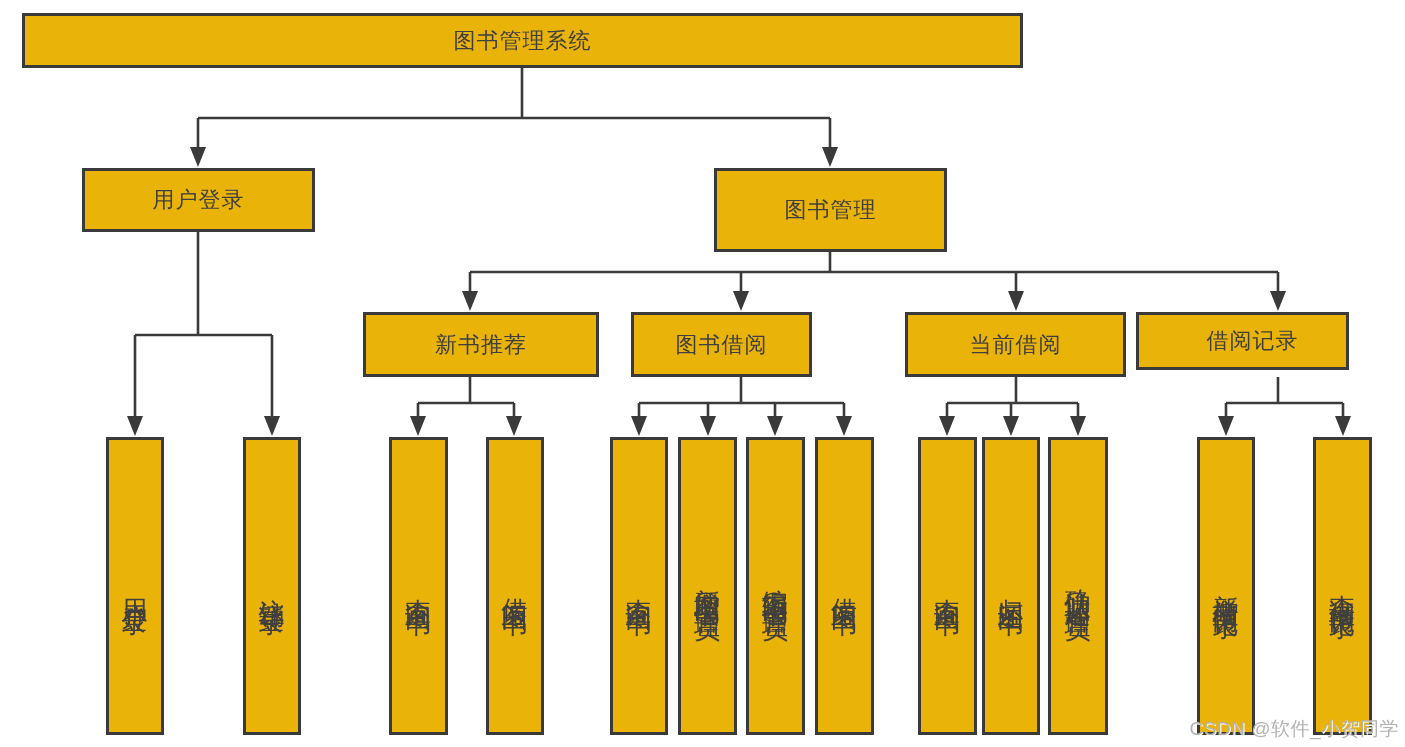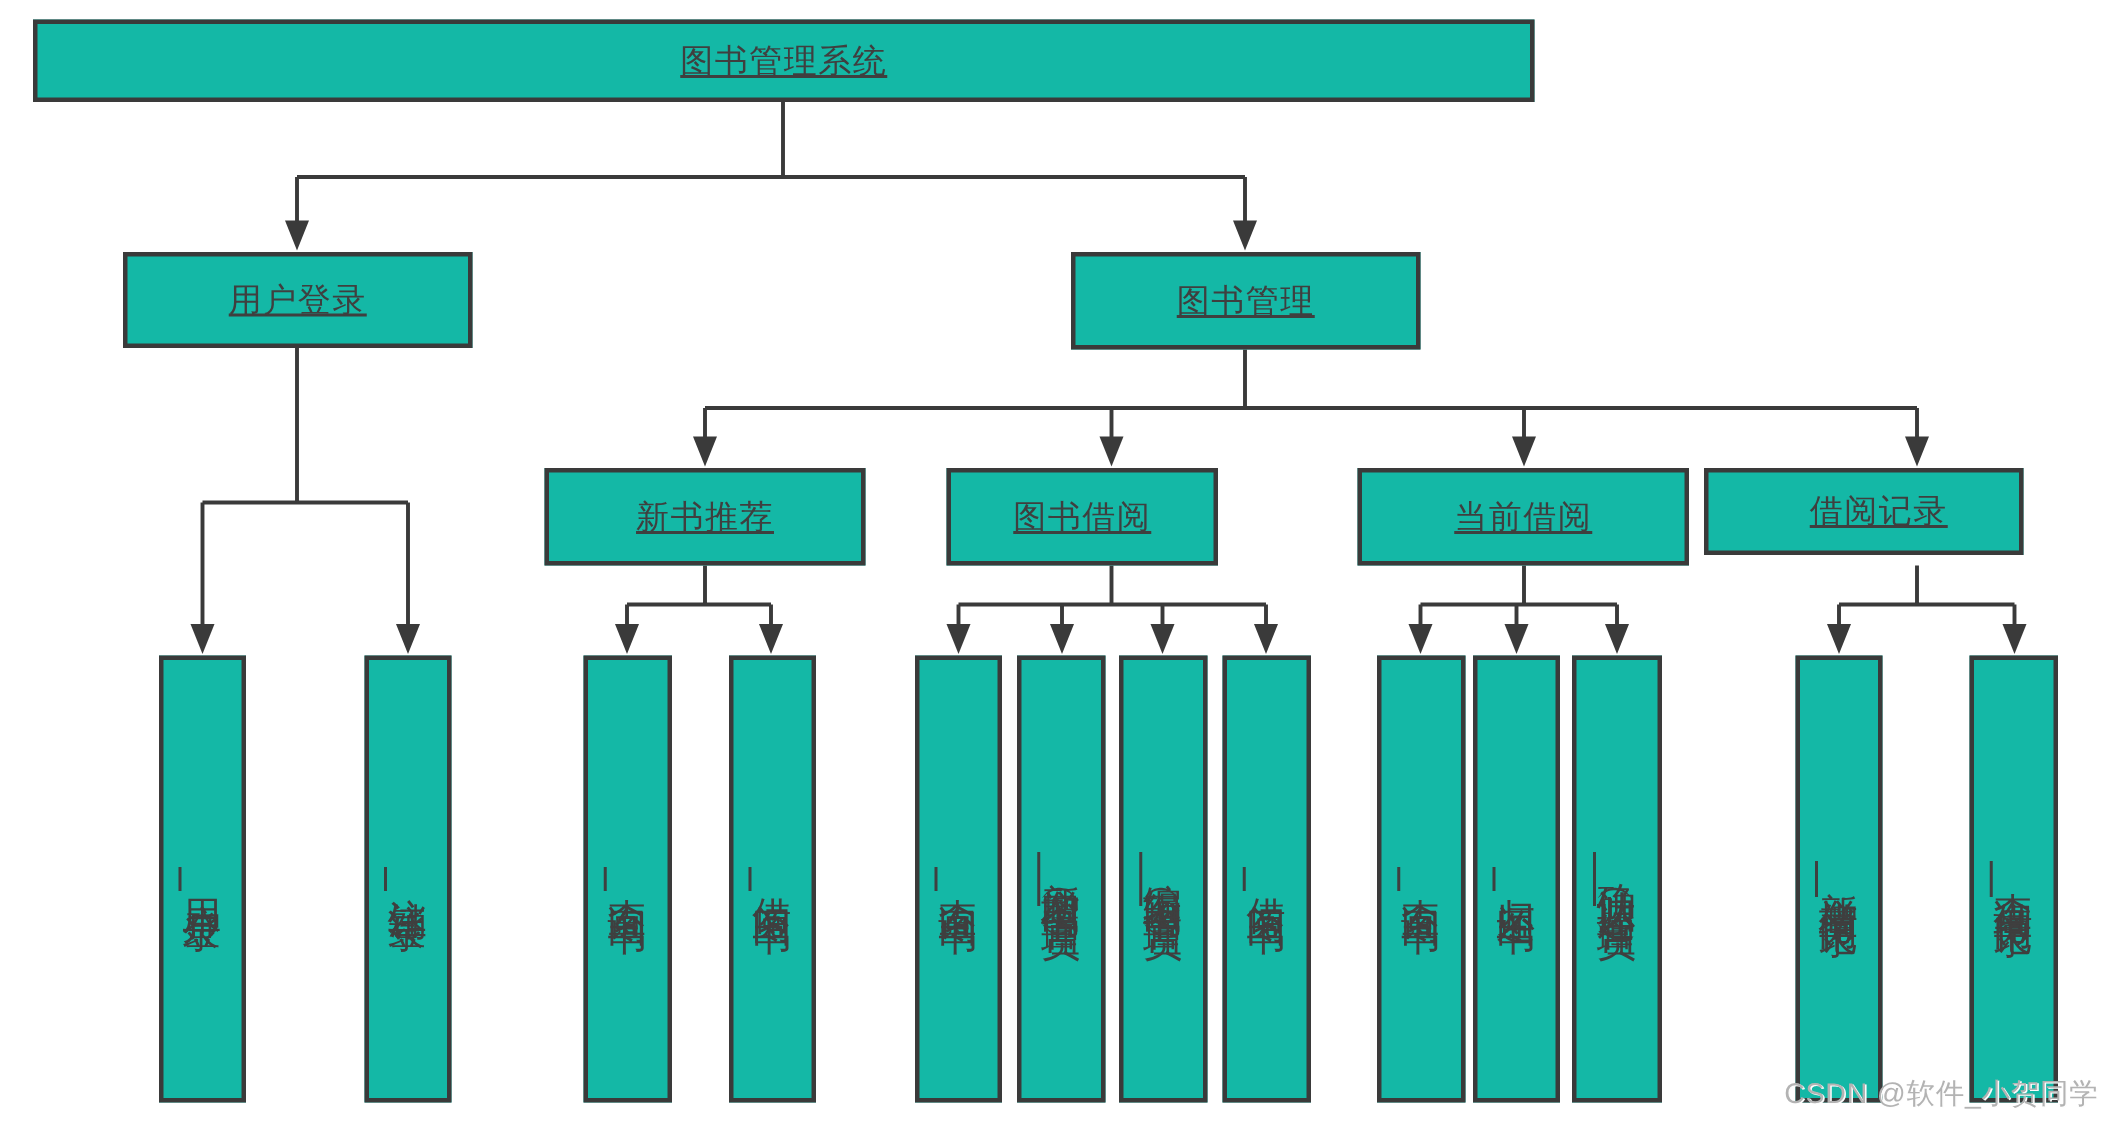--- a/index.html
+++ b/index.html
@@ -15,27 +15,26 @@
     font-family:"Liberation Sans","DejaVu Sans",sans-serif;
     overflow:hidden;
   }
   .connectors{position:absolute;left:0;top:0;width:1405px;height:747px;}
   .connectors path{fill:none;stroke:var(--line);stroke-width:2.6px;}
   .connectors polygon{fill:var(--line);stroke:none;}
   .node{
     position:absolute;
     box-sizing:border-box;
     border:3px solid var(--line);
-    background:#14b8a6;
+    background:#eab308;
     display:flex;align-items:center;justify-content:center;
     color:var(--text);
     font-size:22px;
     letter-spacing:1px;
     white-space:nowrap;
-    text-decoration:underline;
   }
   .vbox{
     font-size:26px;
   }
   .vbox .vtext{
     writing-mode:vertical-rl;
     line-height:1;
     letter-spacing:4px;
     text-align:center;
   }
@@ -104,25 +103,25 @@
     </g>
   </svg>
 
   <div class="node" style="left:22px;top:13px;width:1001px;height:55px;">
     <span>图书管理系统</span>
   </div>
 
   <div class="node" style="left:82px;top:168px;width:233px;height:64px;">
     <span>用户登录</span>
   </div>
-  <div class="node" style="left:714px;top:168px;width:233px;height:65px;">
+  <div class="node" style="left:714px;top:168px;width:233px;height:84px;">
     <span>图书管理</span>
   </div>
 
-  <div class="node" style="left:363px;top:312px;width:214px;height:65px;align-items:center;">
+  <div class="node" style="left:363px;top:312px;width:236px;height:65px;align-items:center;">
     <span>新书推荐</span>
   </div>
   <div class="node" style="left:631px;top:312px;width:181px;height:65px;">
     <span>图书借阅</span>
   </div>
   <div class="node" style="left:905px;top:312px;width:221px;height:65px;">
     <span>当前借阅</span>
   </div>
   <div class="node" style="left:1136px;top:312px;width:213px;height:58px;padding-left:20px;">
     <span>借阅记录</span>

